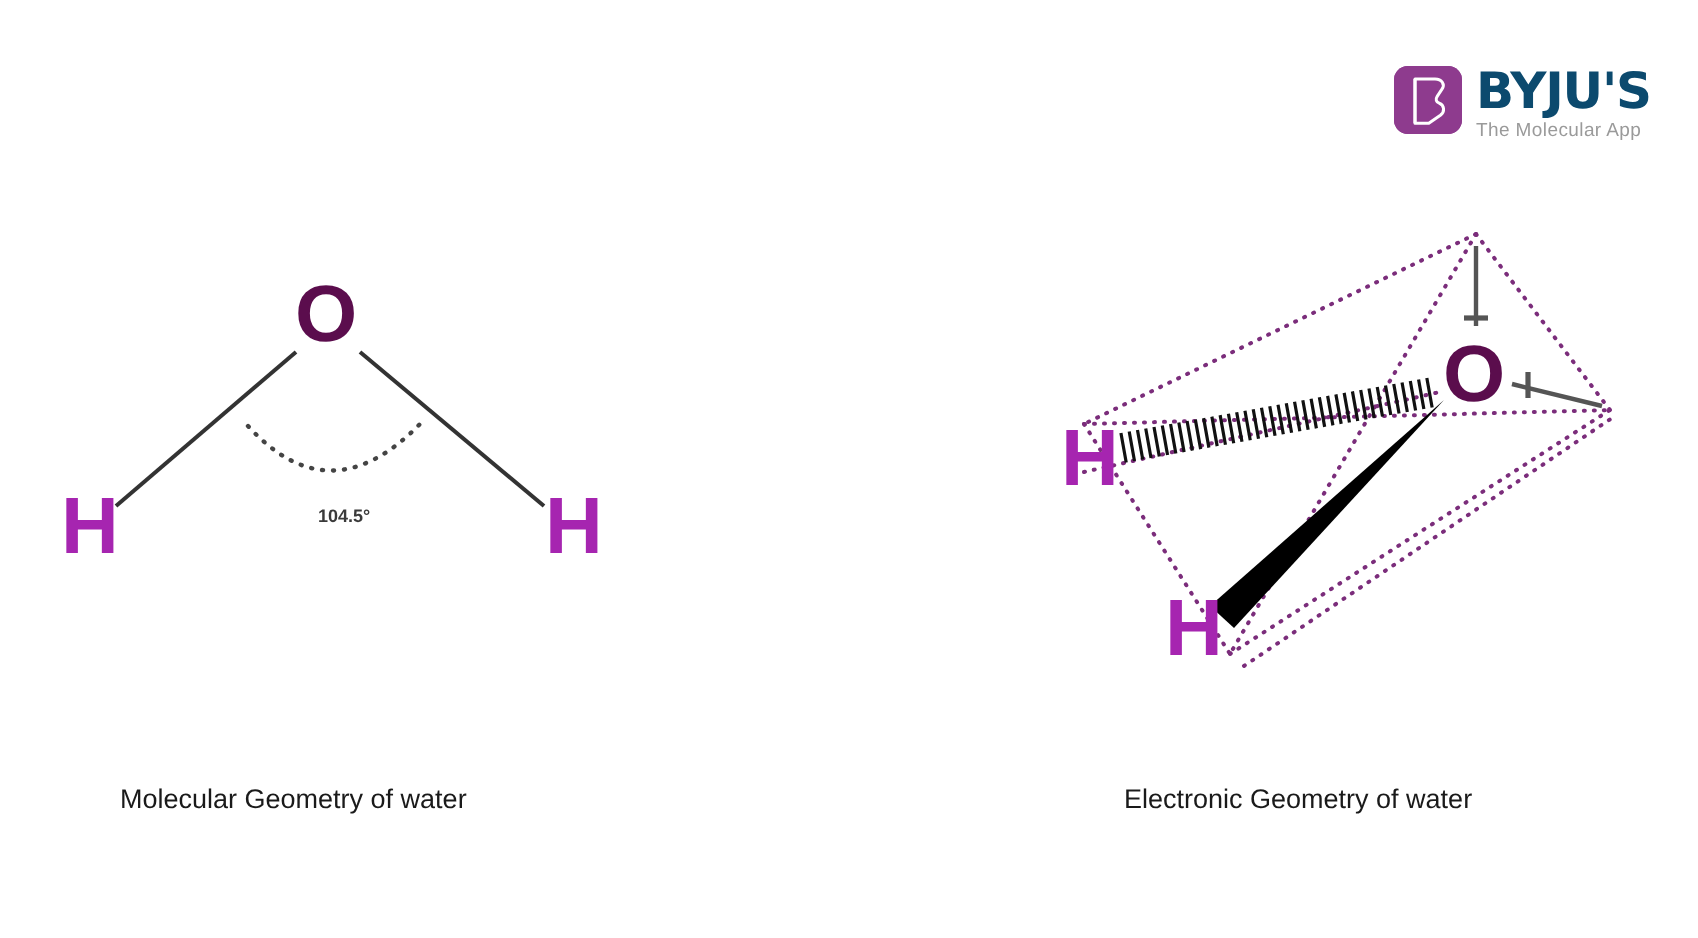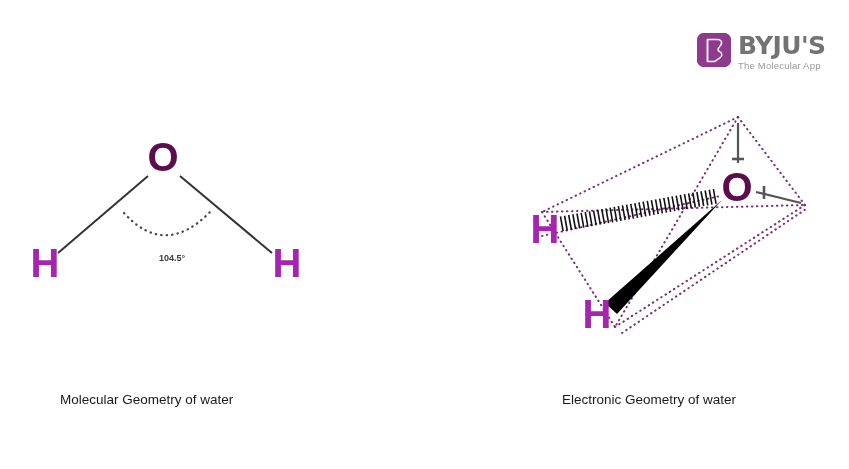--- a/index.html
+++ b/index.html
@@ -43,21 +43,21 @@
     display: flex;
     flex-direction: column;
     justify-content: flex-start;
   }
   #logo-wordmark {
     font-family: "DejaVu Sans", sans-serif;
     font-weight: bold;
     font-size: 25px;
     line-height: 25px;
     letter-spacing: -0.6px;
-    color: #737373;
+    color: #0c4a6e;
   }
   #logo-tagline {
     font-family: "Liberation Sans", sans-serif;
     font-size: 9.5px;
     line-height: 12px;
     margin-top: 2px;
     color: #9a9a9a;
     letter-spacing: 0.2px;
   }
 

